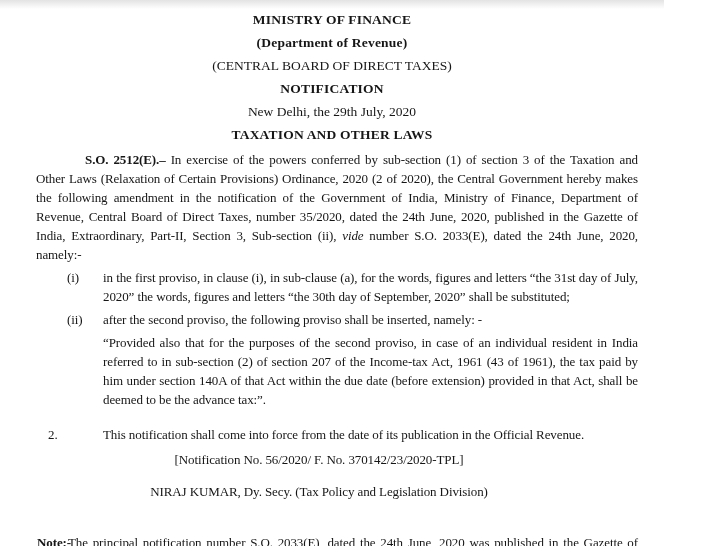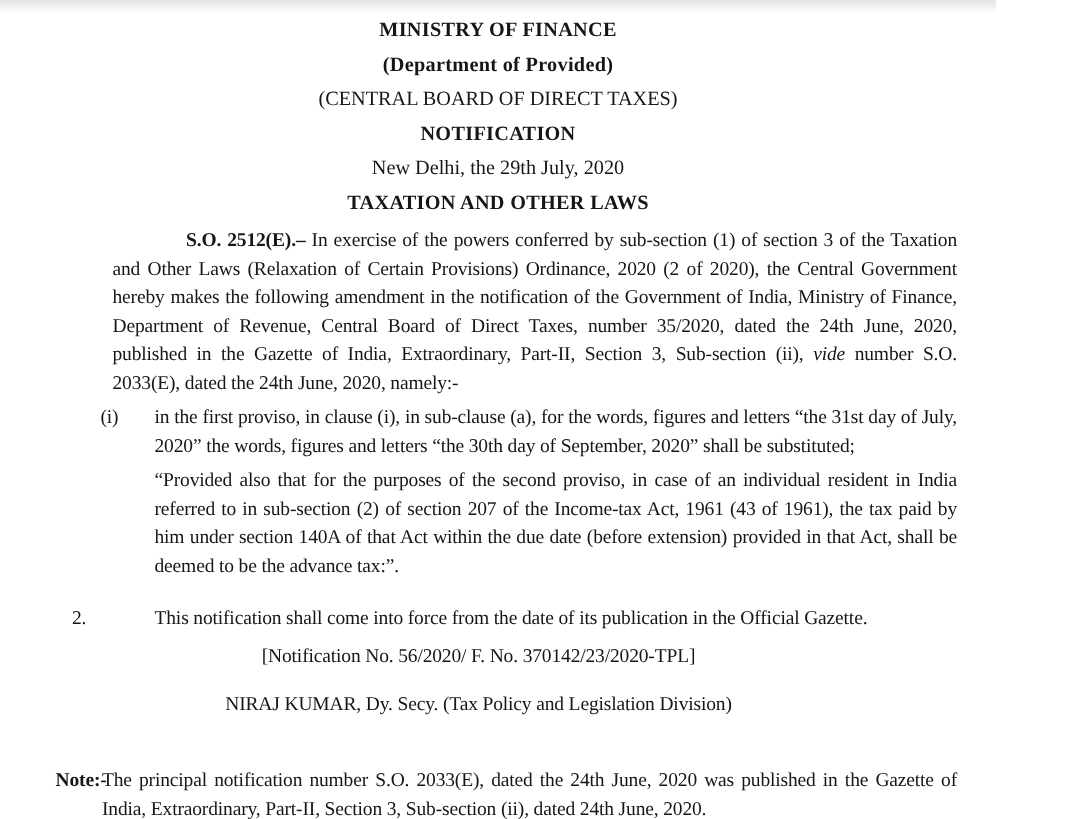--- a/index.html
+++ b/index.html
@@ -28,21 +28,21 @@
   }
   .hline.bold { font-weight: bold; letter-spacing: 0.2px; }
 
   .bodytext {
     font-size: 13px;
     line-height: 19px;
     letter-spacing: -0.1px;
     text-align: justify;
   }
   .para-main {
-    margin: 6px 26px 0 75px;
+    margin: 6px 26px 0 36px;
     text-indent: 49px;
   }
   .para-main .so-num { font-weight: bold; }
   .para-main .vide { font-style: italic; }
 
   .li { display: flex; margin: 4px 26px 0 67px; }
   .li .marker { flex: none; width: 36px; text-align: left; }
   .li .li-text { flex: 1; text-align: justify; }
 
   .quote { margin: 4px 26px 16px 103px; }
@@ -66,42 +66,46 @@
   .note .note-text { flex: 1; text-align: justify; }
 </style>
 </head>
 <body>
 
 <div class="page">
   <div class="top-shade"></div>
 
   <div class="header">
     <div class="hline bold">MINISTRY OF FINANCE</div>
-    <div class="hline bold">(Department of Provided)</div>
+    <div class="hline bold">(Department of Revenue)</div>
     <div class="hline">(CENTRAL BOARD OF DIRECT TAXES)</div>
     <div class="hline bold">NOTIFICATION</div>
     <div class="hline">New Delhi, the 29th July, 2020</div>
     <div class="hline bold">TAXATION AND OTHER LAWS</div>
   </div>
 
   <div class="bodytext para-main">
     <span class="so-num">S.O. 2512(E).–</span><span> In exercise of the powers conferred by sub-section (1) of section 3 of the Taxation and Other Laws (Relaxation of Certain Provisions) Ordinance, 2020 (2 of 2020), the Central Government hereby makes the following amendment in the notification of the Government of India, Ministry of Finance, Department of Revenue, Central Board of Direct Taxes, number 35/2020, dated the 24th June, 2020, published in the Gazette of India, Extraordinary, Part-II, Section 3, Sub-section (ii), </span><span class="vide">vide</span><span> number S.O. 2033(E), dated the 24th June, 2020, namely:-</span>
   </div>
 
   <div class="bodytext li">
     <span class="marker">(i)</span>
     <span class="li-text">in the first proviso, in clause (i), in sub-clause (a), for the words, figures and letters “the 31st day of July, 2020” the words, figures and letters “the 30th day of September, 2020” shall be substituted;</span>
   </div>
 
+  <div class="bodytext li">
+    <span class="marker">(ii)</span>
+    <span class="li-text">after the second proviso, the following proviso shall be inserted, namely: -</span>
+  </div>
 
   <div class="bodytext quote">“Provided also that for the purposes of the second proviso, in case of an individual resident in India referred to in sub-section (2) of section 207 of the Income-tax Act, 1961 (43 of 1961), the tax paid by him under section 140A of that Act within the due date (before extension) provided in that Act, shall be deemed to be the advance tax:”.</div>
 
   <div class="bodytext clause2">
     <span class="marker">2.</span>
-    <span class="c-text">This notification shall come into force from the date of its publication in the Official Gazette.</span>
+    <span class="c-text">This notification shall come into force from the date of its publication in the Official Revenue.</span>
   </div>
 
   <div class="rline ref">[Notification No. 56/2020/ F. No. 370142/23/2020-TPL]</div>
   <div class="rline sig">NIRAJ KUMAR, Dy. Secy. (Tax Policy and Legislation Division)</div>
 
   <div class="bodytext note">
     <span class="note-label">Note:-</span>
     <span class="note-text">The principal notification number S.O. 2033(E), dated the 24th June, 2020 was published in the Gazette of India, Extraordinary, Part-II, Section 3, Sub-section (ii), dated 24th June, 2020.</span>
   </div>
 </div>

